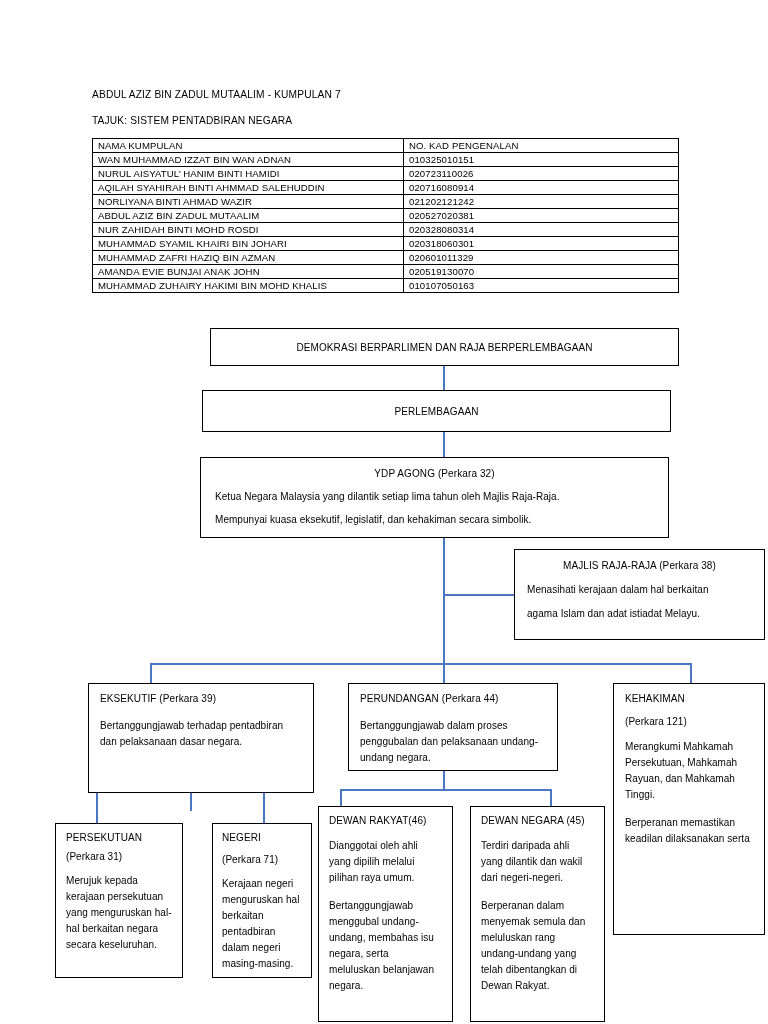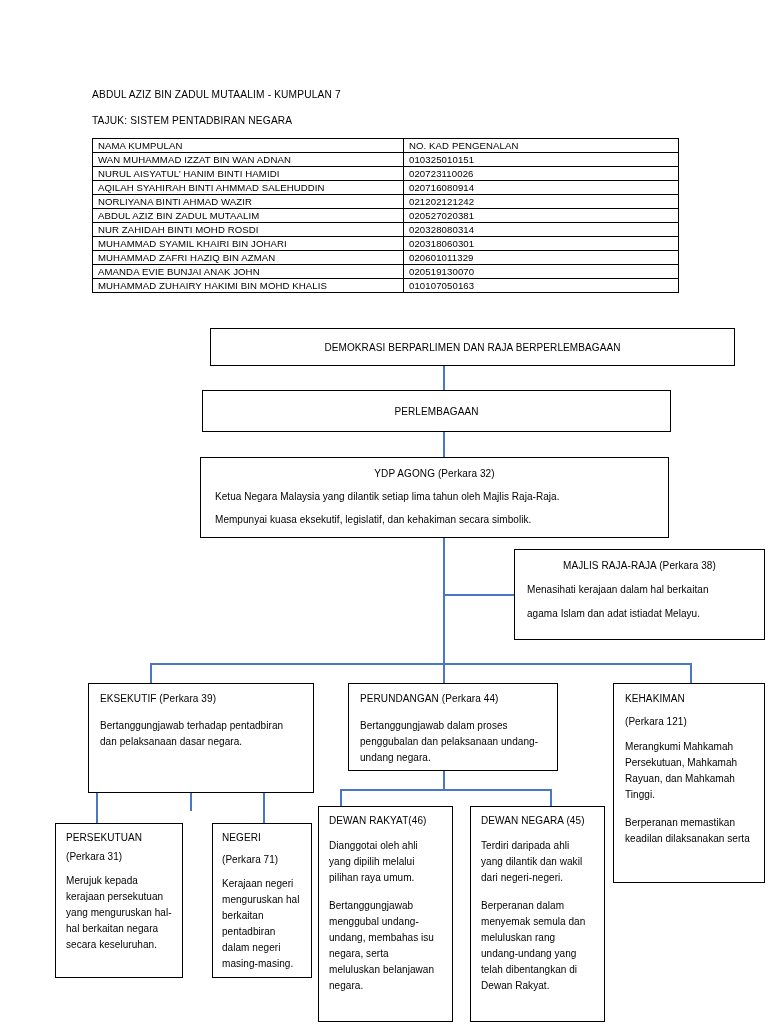--- a/index.html
+++ b/index.html
@@ -167,21 +167,21 @@
   <div class="ln v" style="left:190px; top:793px; height:18px;"></div>
   <div class="ln h" style="left:96px; top:791px; width:168px;"></div>
   <div class="ln v" style="left:96px; top:791px; height:32px;"></div>
   <div class="ln v" style="left:263px; top:791px; height:32px;"></div>
 
   <div class="ln v" style="left:443px; top:771px; height:18px;"></div>
   <div class="ln h" style="left:340px; top:789px; width:211px;"></div>
   <div class="ln v" style="left:340px; top:789px; height:17px;"></div>
   <div class="ln v" style="left:550px; top:789px; height:17px;"></div>
 
-  <div class="fbox banner center" style="left:210px; top:328px; width:525px; height:38px;">
+  <div class="fbox banner center" style="left:210px; top:328px; width:469px; height:38px;">
     <div class="ttl">DEMOKRASI BERPARLIMEN DAN RAJA BERPERLEMBAGAAN</div>
   </div>
 
   <div class="fbox banner center" style="left:202px; top:390px; width:469px; height:42px;">
     <div class="ttl">PERLEMBAGAAN</div>
   </div>
 
   <div class="fbox center" style="left:200px; top:457px; width:469px; height:81px; padding:10px 14px 0 14px;">
     <div class="ttl">YDP AGONG (Perkara 32)</div>
     <div class="bdy" style="margin-top:12px; text-align:left;">Ketua Negara Malaysia yang dilantik setiap lima tahun oleh Majlis Raja-Raja.</div>
@@ -197,21 +197,21 @@
   <div class="fbox" style="left:88px; top:683px; width:226px; height:110px; padding:9px 11px 0 11px;">
     <div class="ttl">EKSEKUTIF (Perkara 39)</div>
     <div class="bdy" style="margin-top:14px; line-height:16px;">Bertanggungjawab terhadap pentadbiran dan pelaksanaan dasar negara.</div>
   </div>
 
   <div class="fbox" style="left:348px; top:683px; width:210px; height:88px; padding:9px 11px 0 11px;">
     <div class="ttl">PERUNDANGAN (Perkara 44)</div>
     <div class="bdy" style="margin-top:14px; line-height:16px;">Bertanggungjawab dalam proses penggubalan dan pelaksanaan undang-undang negara.</div>
   </div>
 
-  <div class="fbox" style="left:613px; top:683px; width:152px; height:200px; padding:9px 11px 0 11px;">
+  <div class="fbox" style="left:613px; top:683px; width:152px; height:252px; padding:9px 11px 0 11px;">
     <div class="ttl">KEHAKIMAN</div>
     <div class="bdy" style="margin-top:12px;">(Perkara 121)</div>
     <div class="bdy" style="margin-top:12px; line-height:16px;">Merangkumi Mahkamah Persekutuan, Mahkamah Rayuan, dan Mahkamah Tinggi.</div>
     <div class="bdy" style="margin-top:12px; line-height:16px;">Berperanan memastikan keadilan dilaksanakan serta</div>
   </div>
 
   <div class="fbox" style="left:55px; top:823px; width:128px; height:155px; padding:8px 10px 0 10px;">
     <div class="ttl">PERSEKUTUAN</div>
     <div class="bdy" style="margin-top:8px;">(Perkara 31)</div>
     <div class="bdy" style="margin-top:11px; line-height:16px;">Merujuk kepada kerajaan persekutuan yang menguruskan hal-hal berkaitan negara secara keseluruhan.</div>

